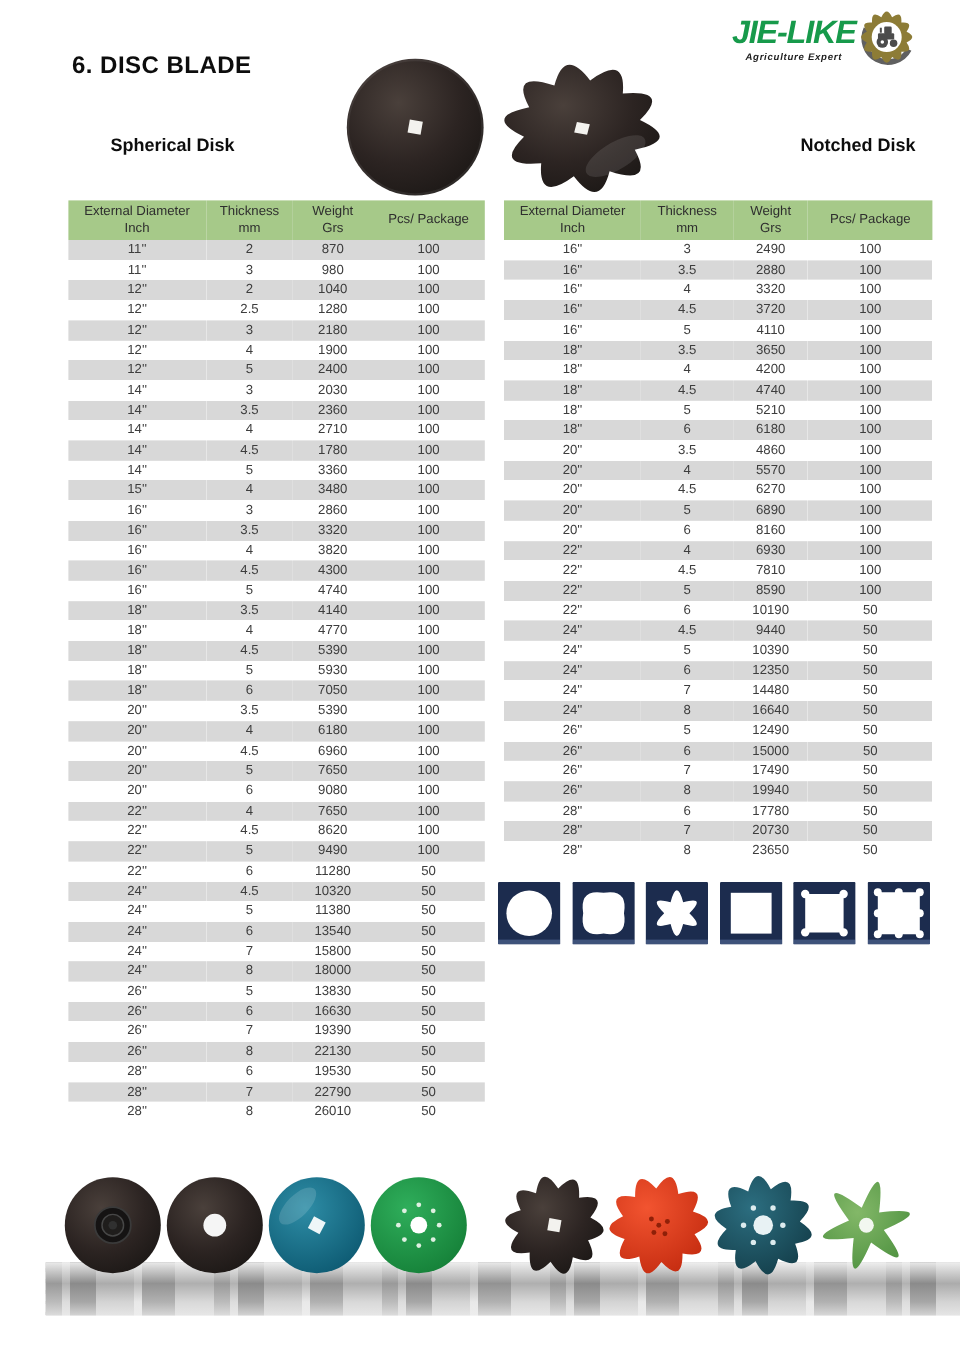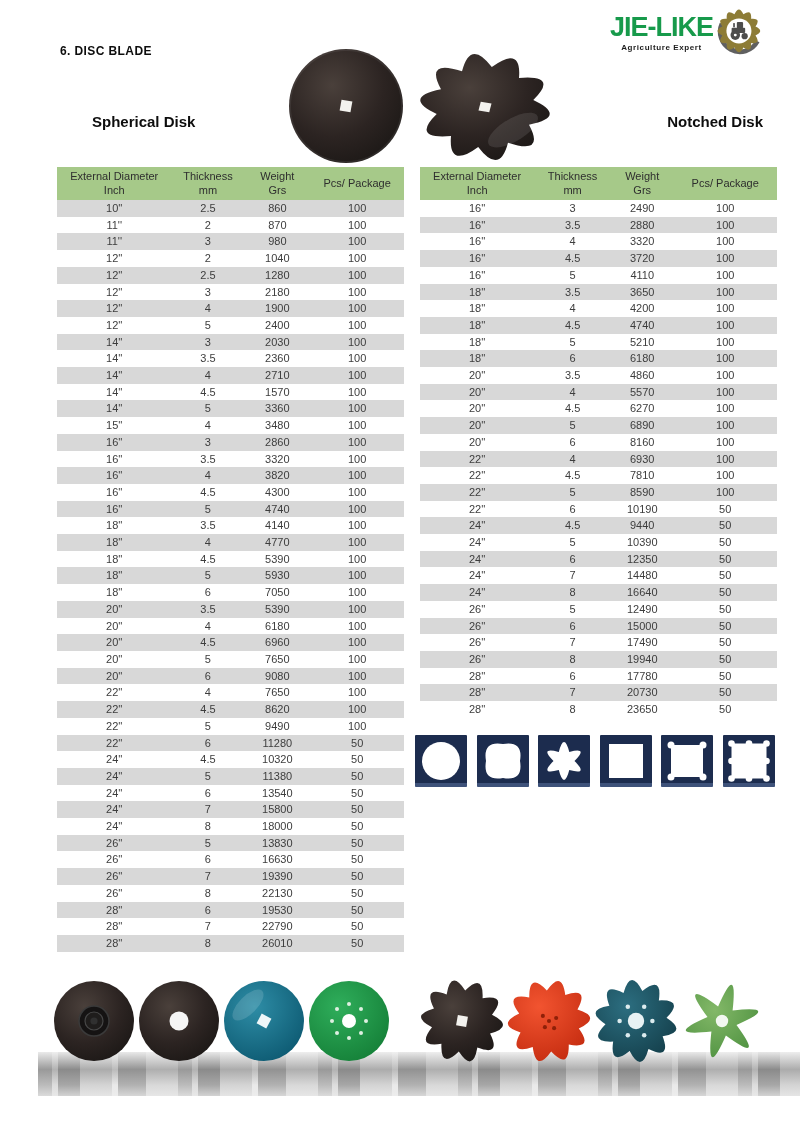--- a/index.html
+++ b/index.html
@@ -1,21 +1,21 @@
 <!DOCTYPE html>
 <html><head>
 <meta charset="utf-8">
 <style>
   html,body{margin:0;padding:0;background:#ffffff;}
   .page{position:relative;width:800px;height:1132px;background:#ffffff;overflow:hidden;
         font-family:"Liberation Sans", sans-serif;}
-  .page-title{position:absolute;left:60px;top:44px;font-size:12px;font-weight:bold;
+  .page-title{position:absolute;left:60px;top:44px;font-size:20px;font-weight:bold;
         color:#0d0d0d;letter-spacing:.4px;}
   
-  .logo{position:absolute;top:8px;right:34px;display:flex;align-items:flex-start;}
+  .logo{position:absolute;top:8px;right:34px;display:flex;align-items:flex-start;font-style:italic;}
   .logo-text{display:flex;flex-direction:column;align-items:center;margin-top:6px;}
   .brand{font-size:27px;font-weight:800;color:#179a4b;line-height:1;letter-spacing:-1px;}
   .tagline{font-size:8px;font-weight:bold;color:#1c1c1c;letter-spacing:.6px;margin-top:2px;}
   .gear-svg{margin-left:3px;}
   
   .section-label{position:absolute;font-size:15px;font-weight:bold;color:#0d0d0d;}
   .label-left{left:60px;top:113px;margin-left:32px;}
   .label-right{right:37px;top:113px;text-align:right;}
   
   .photo-spherical{position:absolute;left:287px;top:47px;}
@@ -134,26 +134,20 @@
     <thead>
       <tr>
         <th><span>External Diameter</span><br><span>Inch</span></th>
         <th><span>Thickness</span><br><span>mm</span></th>
         <th><span>Weight</span><br><span>Grs</span></th>
         <th><span>Pcs/ Package</span></th>
       </tr>
     </thead>
     <tbody>
         <tr>
-          <td>10''</td>
-          <td>2.5</td>
-          <td>860</td>
-          <td>100</td>
-        </tr>
-        <tr>
           <td>11''</td>
           <td>2</td>
           <td>870</td>
           <td>100</td>
         </tr>
         <tr>
           <td>11''</td>
           <td>3</td>
           <td>980</td>
           <td>100</td>
@@ -202,21 +196,21 @@
         </tr>
         <tr>
           <td>14''</td>
           <td>4</td>
           <td>2710</td>
           <td>100</td>
         </tr>
         <tr>
           <td>14''</td>
           <td>4.5</td>
-          <td>1570</td>
+          <td>1780</td>
           <td>100</td>
         </tr>
         <tr>
           <td>14''</td>
           <td>5</td>
           <td>3360</td>
           <td>100</td>
         </tr>
         <tr>
           <td>15''</td>

